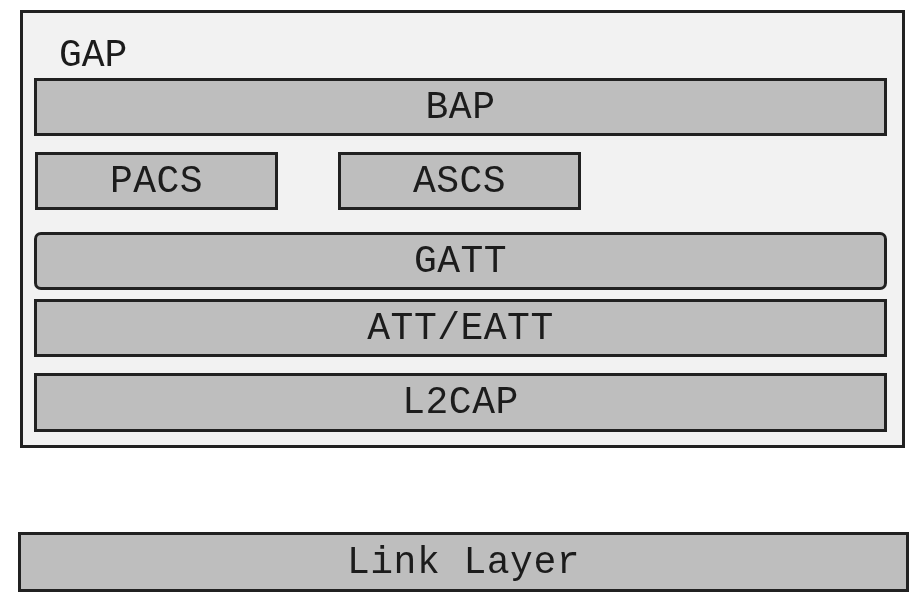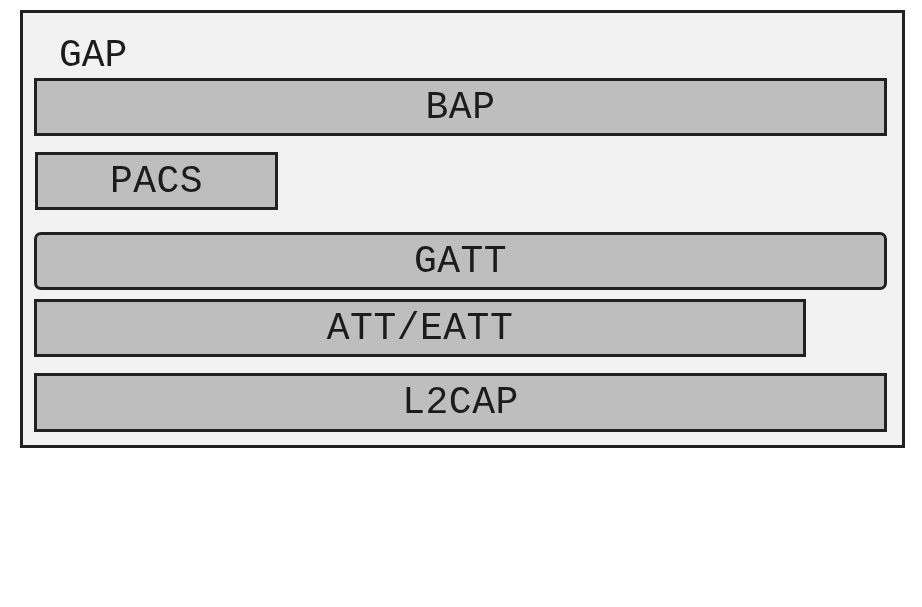--- a/index.html
+++ b/index.html
@@ -44,44 +44,46 @@
     justify-content: center;
     font-size: 38px;
     color: #1c1c1c;
     letter-spacing: 0.5px;
   }
   .layer-bap      { left: 34px;  top: 78px;  width: 853px; height: 58px; }
   .layer-pacs     { left: 35px;  top: 152px; width: 243px; height: 58px; }
   .layer-ascs     { left: 338px; top: 152px; width: 243px; height: 58px; }
   .layer-bass     { left: 643px; top: 152px; width: 243px; height: 58px; }
   .layer-gatt     { left: 34px;  top: 232px; width: 853px; height: 58px; border-radius: 7px; }
-  .layer-att      { left: 34px;  top: 299px; width: 772px; height: 58px; }
+  .layer-att      { left: 34px;  top: 299px; width: 853px; height: 58px; }
   .layer-l2cap    { left: 34px;  top: 373px; width: 853px; height: 59px; }
   .layer-hci {
     left: 20px;  top: 460px; width: 884px; height: 63px;
     border: 5px dashed #212121;
   }
   .layer-link     { left: 18px;  top: 532px; width: 891px; height: 60px; }
 </style>
 </head>
 <body>
 
 <div id="canvas">
 
   <div class="gap-box">
     <span class="gap-label">GAP</span>
   </div>
 
   <div class="layer layer-bap">BAP</div>
 
   <div class="layer layer-pacs">PACS</div>
 
+  <div class="layer layer-ascs">ASCS</div>
 
 
   <div class="layer layer-gatt">GATT</div>
 
   <div class="layer layer-att">ATT/EATT</div>
 
   <div class="layer layer-l2cap">L2CAP</div>
 
 
+  <div class="layer layer-link">Link Layer</div>
 
 </div>
 
 </body></html>

